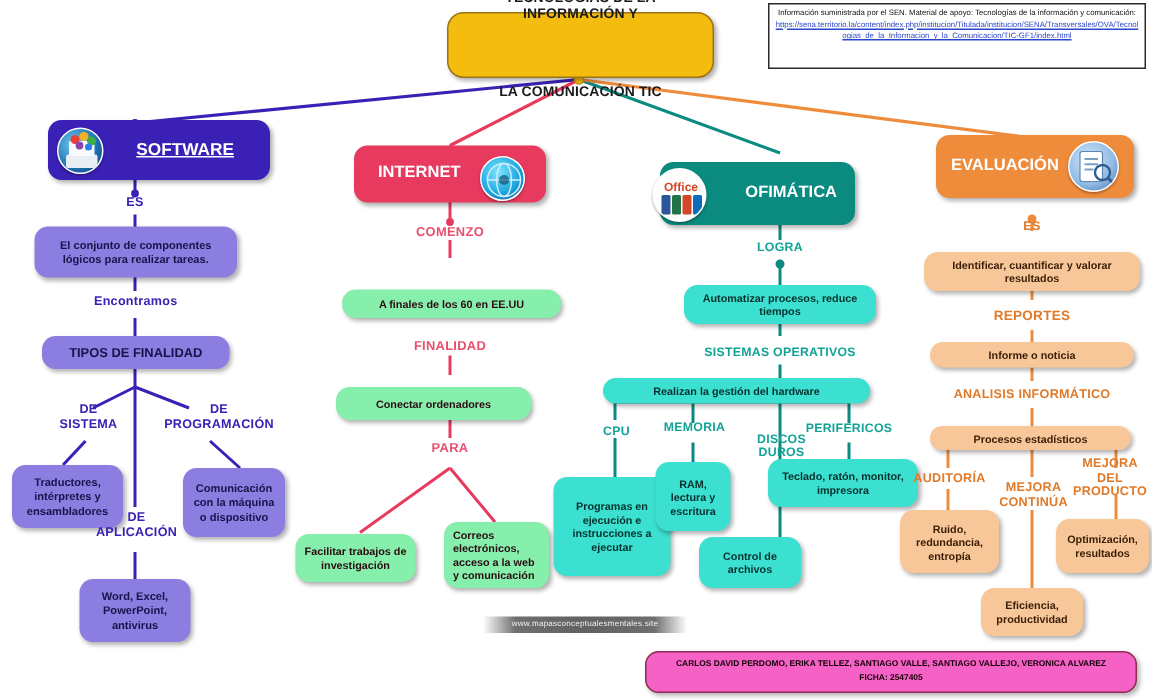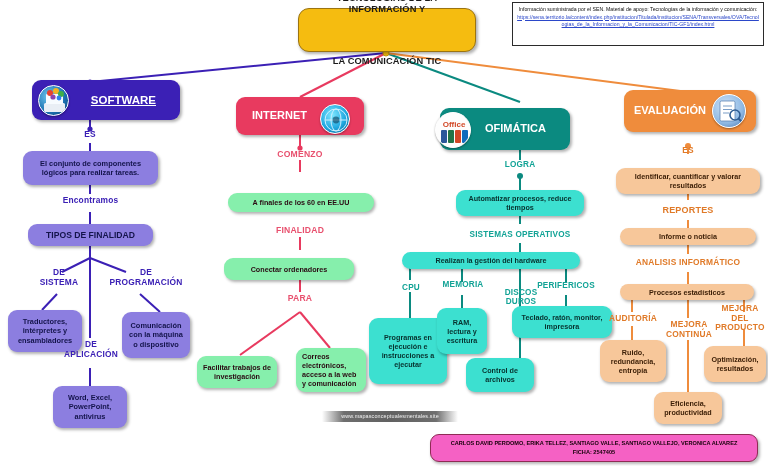--- a/index.html
+++ b/index.html
@@ -243,21 +243,21 @@
   <div class="lbl in-lbl" style="left:258px; top:226px; width:84px;">FINALIDAD</div>
 
   <div class="node in-box" style="left:224px; top:258px; width:130px; height:22px;">Conectar ordenadores</div>
 
   <div class="lbl in-lbl" style="left:276px; top:294px; width:48px;">PARA</div>
 
   <div class="node in-box" style="left:197px; top:356px; width:80px; height:32px;">Facilitar trabajos de investigación</div>
 
   <div class="node in-box" style="left:296px; top:348px; width:70px; height:44px; justify-content:flex-start; text-align:left; padding-left:6px;">Correos electrónicos, acceso a la web y comunicación</div>
 
-  <div class="node of-main" style="left:440px; top:108px; width:130px; height:42px; justify-content:flex-end; padding-right:24px;">
+  <div class="node of-main" style="left:440px; top:108px; width:130px; height:42px; justify-content:flex-end; padding-right:12px;">
     <span>OFIMÁTICA</span>
   </div>
   <div class="icon-circle" style="left:435px; top:112px; width:36px; height:36px; background:#ffffff;">
     <svg viewBox="0 0 36 36" width="36" height="36">
       <rect x="0" y="0" width="36" height="36" fill="#fdfdfd"></rect>
       <text x="18" y="14" font-size="8" fill="#d24726" text-anchor="middle" font-family="Liberation Sans, sans-serif" font-weight="bold">Office</text>
       <rect x="5" y="17" width="6" height="13" rx="1" fill="#2b579a"></rect>
       <rect x="12" y="17" width="6" height="13" rx="1" fill="#217346"></rect>
       <rect x="19" y="17" width="6" height="13" rx="1" fill="#d24726"></rect>
       <rect x="26" y="17" width="6" height="13" rx="1" fill="#0f6cbd"></rect>

